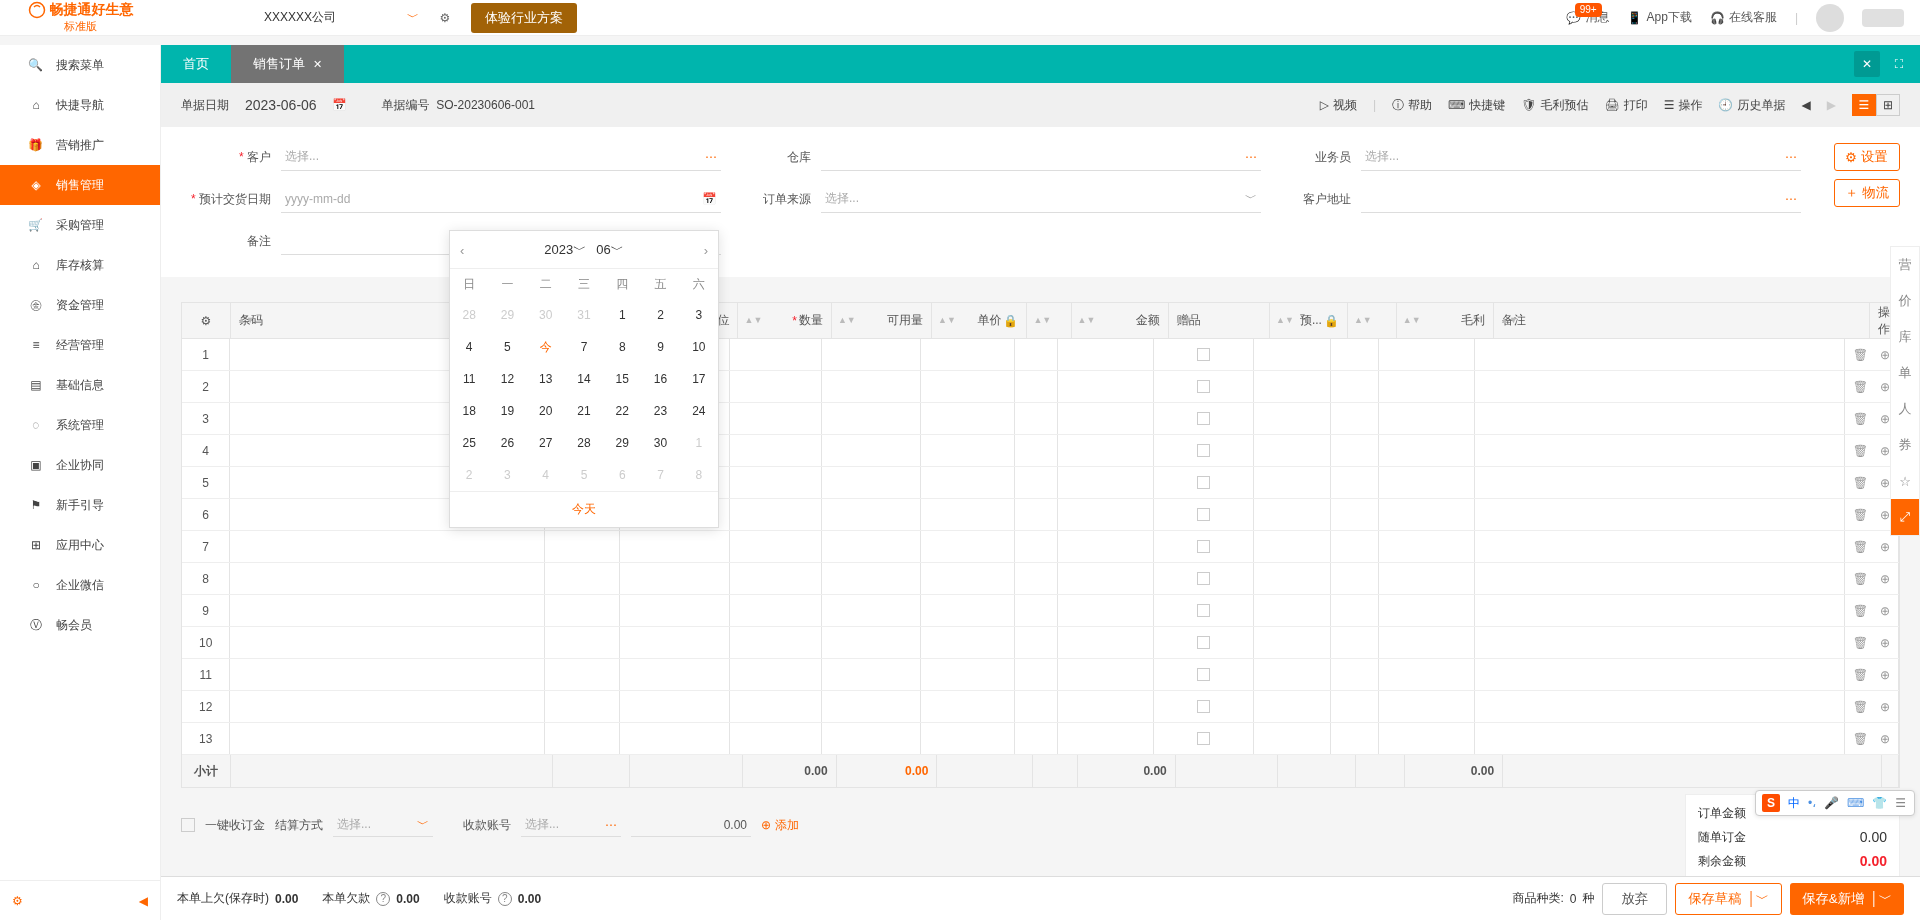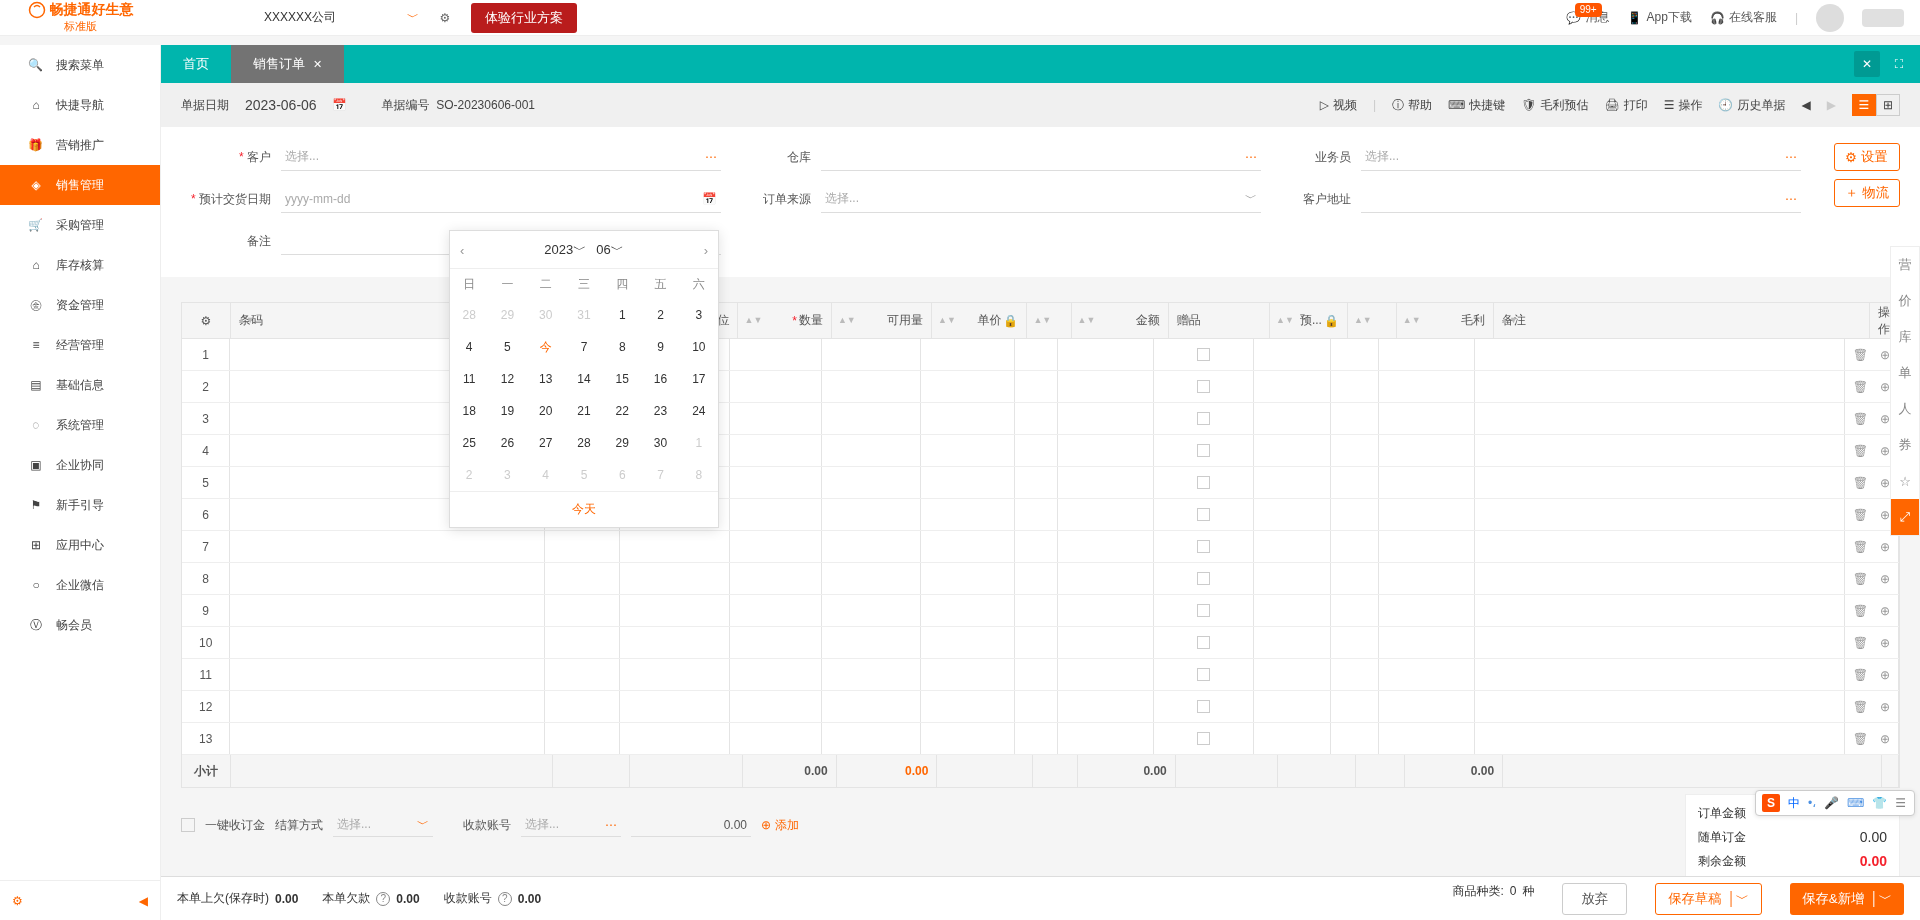--- a/index.html
+++ b/index.html
@@ -7,21 +7,21 @@
 
     
     .top-header { position: absolute; top: 0; left: 0; right: 0; height: 36px; background: #fff; display: flex; align-items: center; border-bottom: 1px solid #eee; }
     .logo-area { width: 161px; display: flex; flex-direction: column; align-items: center; justify-content: center; }
     .logo-text { color: #ff6600; font-size: 14px; font-weight: bold; display: flex; align-items: center; gap: 4px; }
     .logo-svg { width: 18px; height: 18px; }
     .logo-badge { color: #ff6600; font-size: 11px; }
     .company-select { margin-left: 14px; width: 250px; height: 28px; display: flex; align-items: center; color: #333; position: relative; border-bottom: 1px solid transparent; justify-content: center; }
     .company-select .chev { position: absolute; right: 6px; color: #ff6600; }
     .gear-btn { width: 28px; height: 28px; margin-left: 6px; display: flex; align-items: center; justify-content: center; color: #666; }
-    .orange-btn { background: #b91c1c; color: #fff; border: none; height: 30px; padding: 0 14px; margin-left: 12px; border-radius: 3px; font-size: 13px; }
+    .orange-btn { background: #a16207; color: #fff; border: none; height: 30px; padding: 0 14px; margin-left: 12px; border-radius: 3px; font-size: 13px; }
     .top-spacer { flex: 1; }
     .top-right { display: flex; align-items: center; gap: 18px; margin-right: 16px; color: #555; font-size: 12px; }
     .top-item { display: flex; align-items: center; gap: 4px; position: relative; }
     .badge { position: absolute; top: -6px; left: 8px; background: #ff5500; color: #fff; border-radius: 4px; padding: 0 5px; font-size: 10px; line-height: 14px; }
     .avatar { width: 28px; height: 28px; border-radius: 50%; background: #ddd; }
     .avatar2 { width: 42px; height: 18px; border-radius: 4px; background: #e0e0e0; }
 
     
     .sidebar { position: absolute; top: 45px; left: 0; bottom: 0; width: 161px; background: #fff; border-right: 1px solid #eee; }
     .side-item { height: 40px; display: flex; align-items: center; padding-left: 28px; gap: 12px; color: #444; cursor: pointer; }
@@ -116,21 +116,21 @@
     .summary-box { position: absolute; top: 794px; right: 20px; width: 215px; background: #fff; border: 1px solid #eee; padding: 6px 12px; }
     .summary-box .line { display: flex; justify-content: space-between; height: 24px; align-items: center; }
     .summary-box .val0 { font-size: 14px; }
     .summary-box .red { color: #f5222d; font-weight: bold; }
 
     
     .bottom-bar { position: absolute; bottom: 0; left: 161px; right: 0; height: 44px; background: #fff; border-top: 1px solid #ddd; display: flex; align-items: center; padding: 0 16px; gap: 24px; }
     .bottom-bar .seg { display: flex; align-items: center; gap: 6px; }
     .bottom-bar .val { font-weight: bold; }
     .bottom-bar .info-ic { width: 14px; height: 14px; border: 1px solid #888; border-radius: 50%; display: inline-flex; align-items: center; justify-content: center; font-size: 10px; color: #888; }
-    .bb-right { margin-left: auto; display: flex; align-items: flex-start; gap: 28px; }
+    .bb-right { margin-left: auto; display: flex; align-items: center; gap: 8px; }
     .bb-btn-ghost { border: 1px solid #ccc; background: #fff; height: 32px; padding: 0 18px; border-radius: 3px; color: #555; }
     .bb-btn-outline { border: 1px solid #ff6600; background: #fff; color: #ff6600; height: 32px; padding: 0 12px; border-radius: 3px; display: flex; align-items: center; gap: 6px; }
     .bb-btn-solid { background: #ff6600; color: #fff; border: none; height: 32px; padding: 0 12px; border-radius: 3px; display: flex; align-items: center; gap: 6px; }
 
     
     .right-dock { position: absolute; right: 0; top: 246px; width: 30px; background: #fff; border: 1px solid #eee; display: flex; flex-direction: column; }
     .right-dock .ditem { height: 36px; display: flex; align-items: center; justify-content: center; color: #888; font-size: 13px; }
     .right-dock .ditem.active { background: #ff6600; color: #fff; }
 
     

